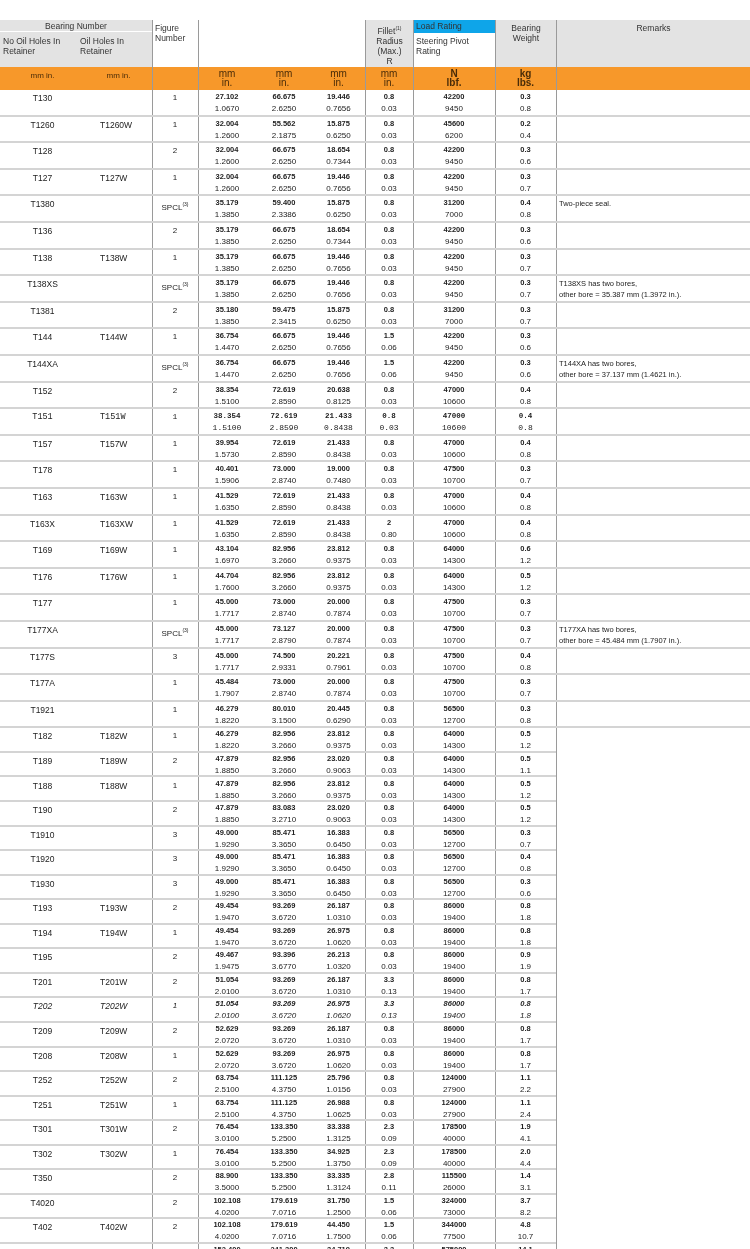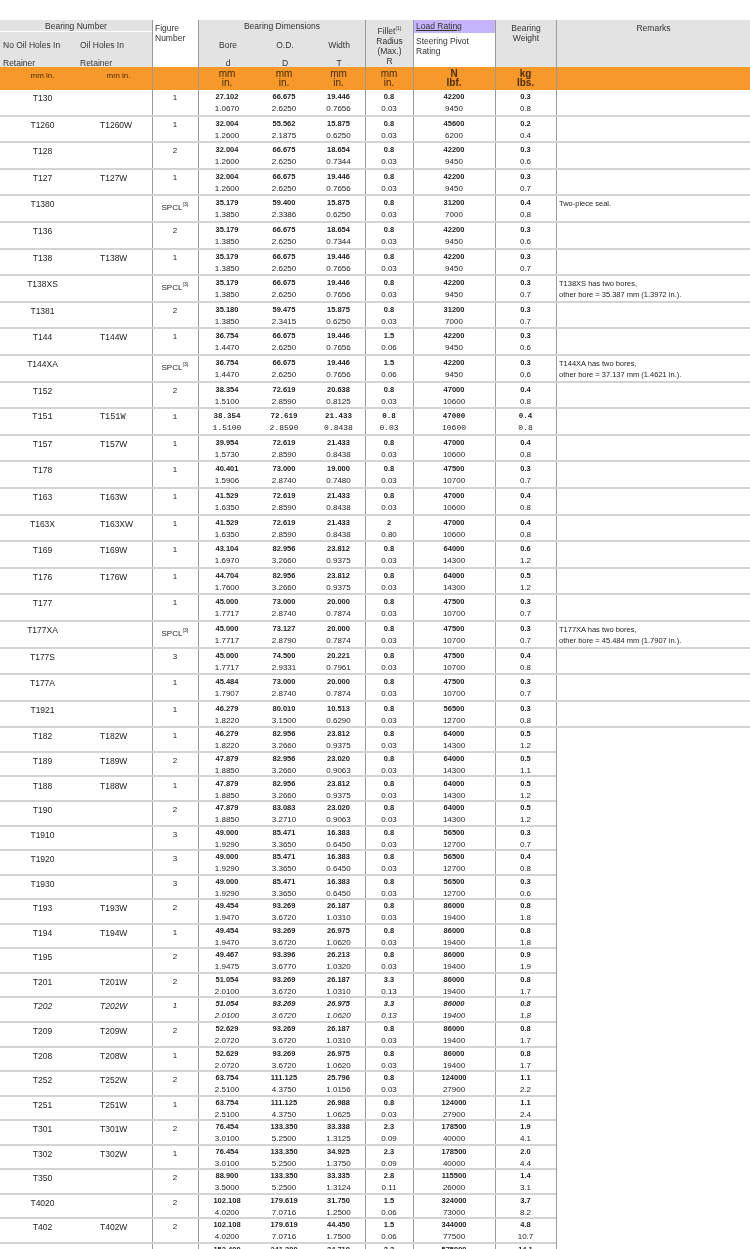--- a/index.html
+++ b/index.html
@@ -2,21 +2,21 @@
 <html><head>
 <meta charset="utf-8">
 <style>
   * { box-sizing: border-box; margin: 0; padding: 0; }
   html, body { width: 750px; height: 1249px; background: #ffffff; overflow: hidden; }
   body { font-family: "Liberation Sans", sans-serif; color: #222; position: relative; }
   .tbl { position: absolute; left: 0; top: 0; width: 601px; margin-top: 20px; }
   .hdr { position: relative; height: 47px; }
   .hcell { position: absolute; top: 0; height: 47px; font-size: 8.5px; line-height: 10px; color: #333; }
   .hcell.grey { background: #e3e3e3; }
-  .hsub { position: absolute; font-size: 8.5px; line-height: 18px; color: #333; }
+  .hsub { position: absolute; font-size: 8.5px; line-height: 10px; color: #333; }
   .center { text-align: center; }
   .units { position: absolute; top: 47px; left: 0; width: 750px; height: 23px; background: #f7982a; }
   .u { position: absolute; top: 3px; font-size: 10px; line-height: 8.5px; text-align: center; color: #4a2c08; }
   .vline { position: absolute; width: 1px; background: #9a9a9a; }
   .rows { position: absolute; top: 70px; left: 0; width: 750px; }
   .row { position: absolute; left: 0; border-bottom: 2px solid #d4d4d4; }
   .cell { position: absolute; font-size: 8px; line-height: 12px; text-align: center; color: #222; }
   .c-no { left: 0; width: 85px; top: 2px; font-size: 8.5px; }
   .c-oil { left: 85px; width: 67px; top: 2px; text-align: left; padding-left: 15px; font-size: 8.5px; }
   .c-fig { left: 152px; width: 46px; top: 2px; font-size: 8px; }
@@ -36,34 +36,28 @@
 
 <div class="tbl">
 
   <div class="hdr">
     <div class="hcell grey" style="left:0;width:152px;">
       <div class="center" style="height:12px;line-height:12px;border-bottom:1px solid #fff;">Bearing Number</div>
       <div class="hsub" style="left:3px;top:16px;width:75px;">No Oil Holes In Retainer</div>
       <div class="hsub" style="left:80px;top:16px;width:70px;">Oil Holes In Retainer</div>
     </div>
     <div class="hcell" style="left:153px;width:45px;padding-left:2px;padding-top:3px;background:#fff;">Figure Number</div>
-    <div class="hcell grey" style="left:199px;width:166px;">
-      <div class="center" style="height:13px;line-height:13px;">Bearing Dimensions</div>
-      <div class="hsub center" style="left:0;top:16px;width:58px;"><span>Bore</span><br><span>d</span></div>
-      <div class="hsub center" style="left:58px;top:16px;width:56px;"><span>O.D.</span><br><span>D</span></div>
-      <div class="hsub center" style="left:114px;top:16px;width:52px;"><span>Width</span><br><span>T</span></div>
-    </div>
     <div class="hcell grey center" style="left:366px;width:47px;padding-top:3px;">
       <span>Fillet</span><sup>(1)</sup><br>
       <span>Radius</span><br>
       <span>(Max.)</span><br>
       <span>R</span>
     </div>
     <div class="hcell" style="left:414px;width:81px;background:#fff;">
-      <div style="background:#c4b5fd;height:13px;line-height:13px;padding-left:2px;text-decoration:underline;">Load Rating</div>
+      <div style="background:#0ea5e9;height:13px;line-height:13px;padding-left:2px;">Load Rating</div>
       <div style="padding-left:2px;padding-top:3px;">Steering Pivot Rating</div>
     </div>
     <div class="hcell grey center" style="left:496px;width:60px;padding-top:3px;padding-left:6px;padding-right:6px;">Bearing Weight</div>
     <div class="hcell grey center" style="left:557px;width:193px;padding-top:3px;">Remarks</div>
   </div>
 
   <div class="units">
     <div class="u" style="left:0;width:85px;top:5px;font-size:8px;">mm in.</div>
     <div class="u" style="left:85px;width:67px;top:5px;font-size:8px;">mm in.</div>
     <div class="u" style="left:198px;width:58px;"><span>mm</span><br><span>in.</span></div>
@@ -762,21 +756,21 @@
         <div class="cell c-fig"><span>1</span></div>
         <div class="cell c-bore" style="top:1px">
           <div class="mm">46.279</div>
           <div class="inch">1.8220</div>
         </div>
         <div class="cell c-od" style="top:1px">
           <div class="mm">80.010</div>
           <div class="inch">3.1500</div>
         </div>
         <div class="cell c-w" style="top:1px">
-          <div class="mm">10.513</div>
+          <div class="mm">20.445</div>
           <div class="inch">0.6290</div>
         </div>
         <div class="cell c-r" style="top:1px">
           <div class="mm">0.8</div>
           <div class="inch">0.03</div>
         </div>
         <div class="cell c-load" style="top:1px">
           <div class="mm">56500</div>
           <div class="inch">12700</div>
         </div>

